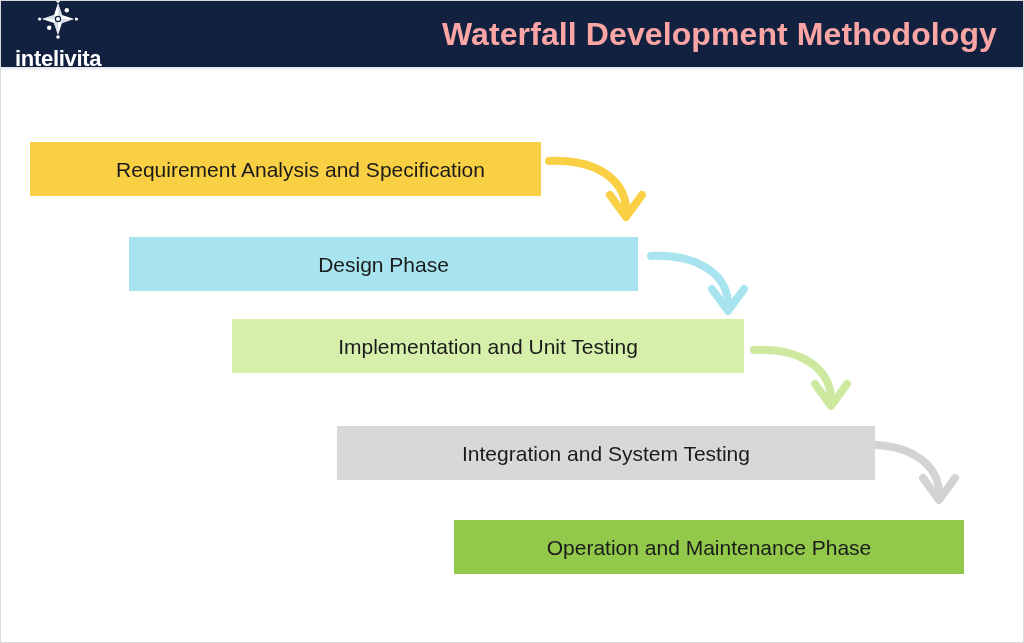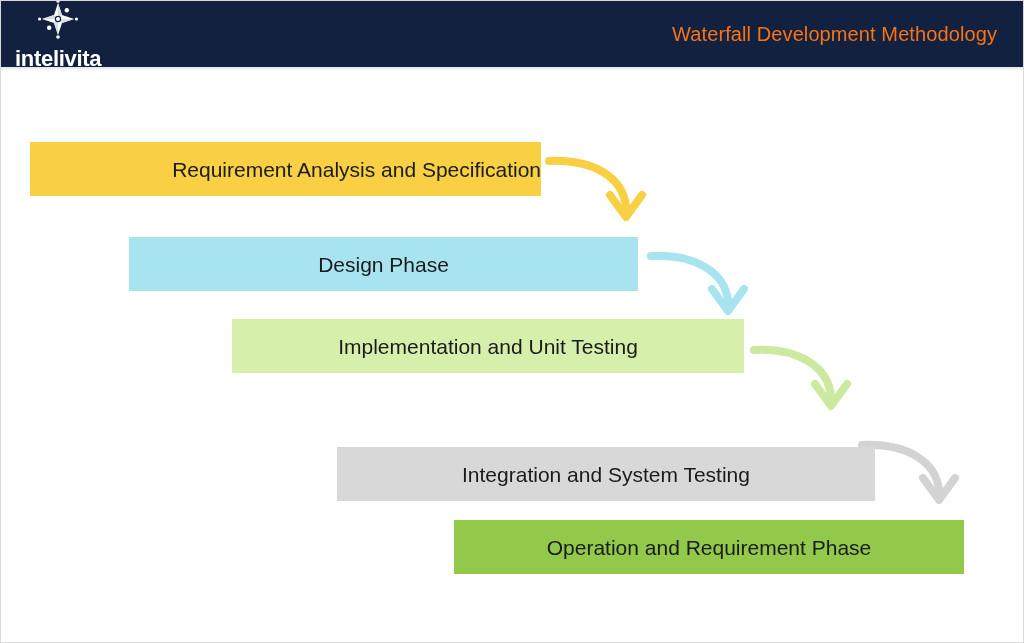--- a/index.html
+++ b/index.html
@@ -58,23 +58,23 @@
   }
   .brand-name {
     color: #ffffff;
     font-size: 22px;
     font-weight: bold;
     letter-spacing: -0.3px;
     line-height: 1;
   }
 
   #page-title {
-    color: #f97316;
-    font-size: 20px;
-    font-weight: normal;
+    color: #fca5a5;
+    font-size: 32px;
+    font-weight: bold;
     letter-spacing: 0.1px;
     line-height: 1;
     white-space: nowrap;
   }
 
   
   #diagram {
     position: absolute;
     left: 0;
     top: 66px;
@@ -82,21 +82,21 @@
     height: 577px;
   }
 
   .phase-bar {
     position: absolute;
     display: flex;
     align-items: center;
     box-sizing: border-box;
     height: 54px;
   }
-  .phase-bar.align-left   { justify-content: flex-end; padding-left: 30px; }
+  .phase-bar.align-left   { justify-content: center; padding-left: 30px; }
   .phase-bar.align-center { justify-content: center; }
 
   .phase-label {
     color: #1b1b1b;
     font-size: 21px;
     line-height: 1;
     white-space: nowrap;
   }
 
   .arrow-layer {
@@ -168,22 +168,22 @@
     </div>
 
     <div class="phase-bar align-center" style="left:128px; top:170px; width:509px; background:#A8E4F0;">
       <span class="phase-label">Design Phase</span>
     </div>
 
     <div class="phase-bar align-center" style="left:231px; top:252px; width:512px; background:#D6EFAB;">
       <span class="phase-label">Implementation and Unit Testing</span>
     </div>
 
-    <div class="phase-bar align-center" style="left:336px; top:359px; width:538px; background:#D8D8D8;margin-top:21px;">
+    <div class="phase-bar align-center" style="left:336px; top:359px; width:538px; background:#D8D8D8;">
       <span class="phase-label">Integration and System Testing</span>
     </div>
 
     <div class="phase-bar align-center" style="left:453px; top:453px; width:510px; background:#92C94A;">
-      <span class="phase-label">Operation and Requirement Phase</span>
+      <span class="phase-label">Operation and Maintenance Phase</span>
     </div>
 
   </div>
 </div>
 
 </body></html>

